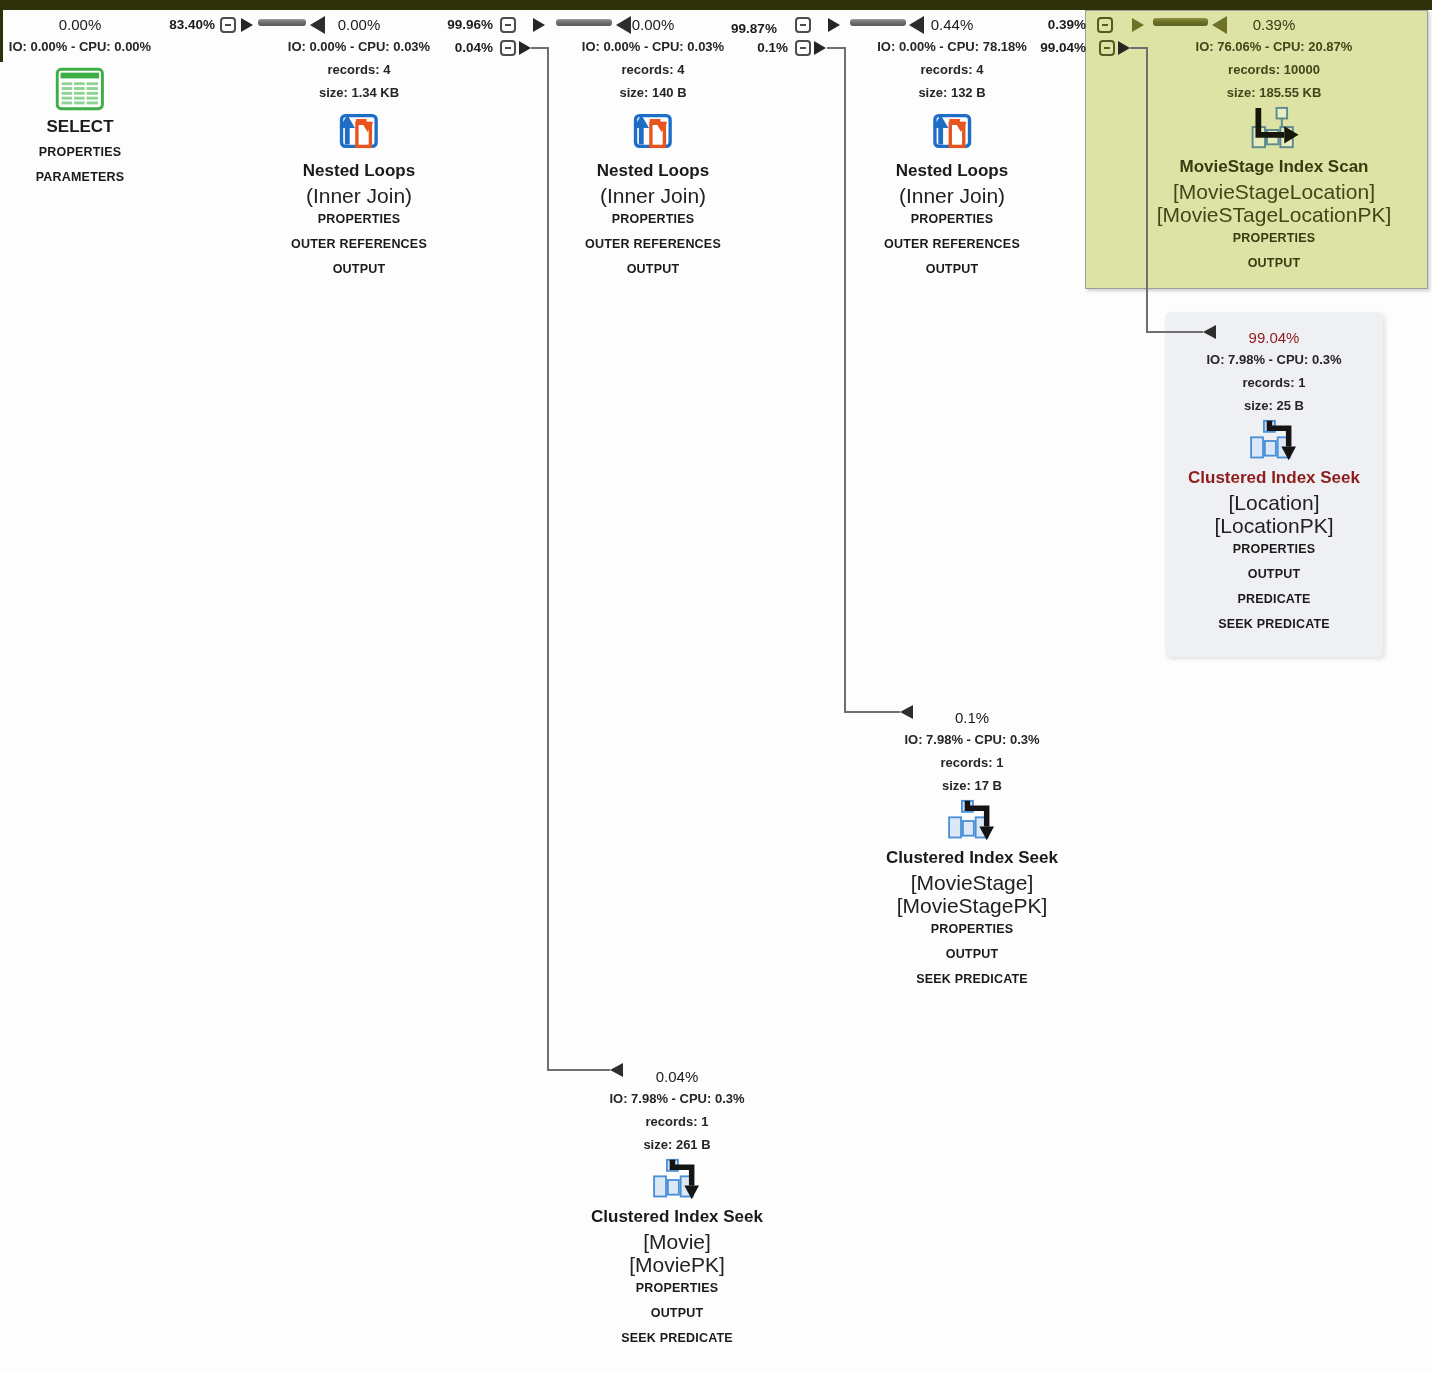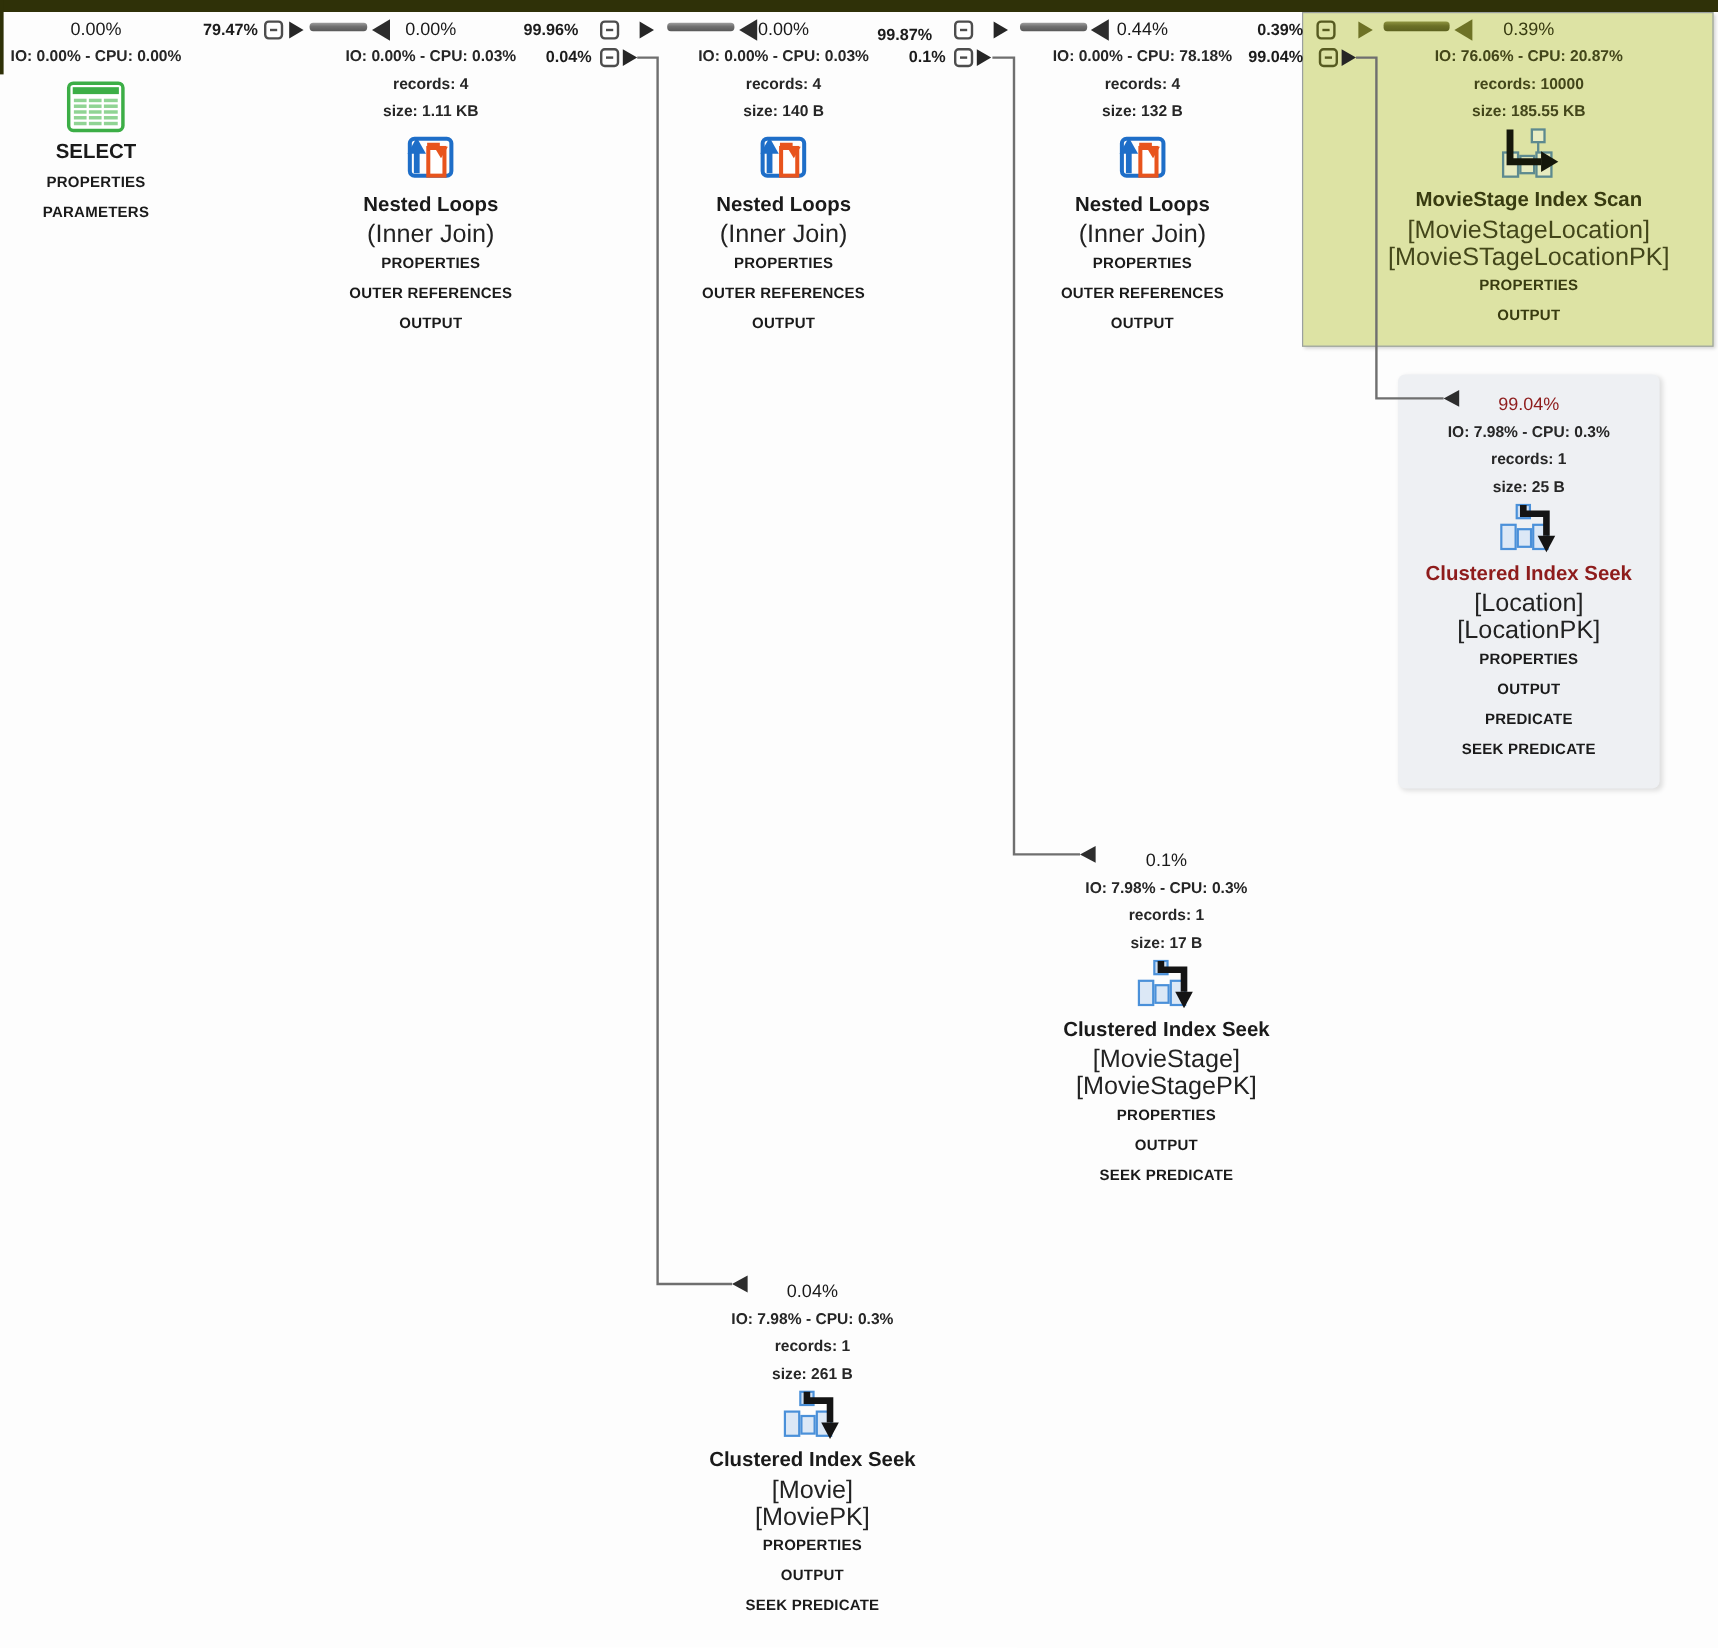--- a/index.html
+++ b/index.html
@@ -99,27 +99,27 @@
   <div class="gray-card"></div>
   <div class="topbar"></div>
   <div class="leftstrip"></div>
 
   <svg id="wires" width="1432" height="1373">
     <polyline points="531,48 548,48 548,1070 610,1070" fill="none" stroke="#6f6f6f" stroke-width="2"></polyline>
     <polyline points="827,48 845,48 845,712 900,712" fill="none" stroke="#6f6f6f" stroke-width="2"></polyline>
     <polyline points="1130,48 1147,48 1147,332 1203,332" fill="none" stroke="#6f6f6f" stroke-width="2"></polyline>
   </svg>
 
-  <div class="conn-label" style="left:140px;top:14px;width:75px;">79.47%</div>
+  <div class="conn-label" style="left:140px;top:14px;width:75px;">83.40%</div>
   <div class="collapse-btn" style="left:220px;top:17px;"></div>
   <div class="tri-r" style="left:241px;top:18px;"></div>
   <div class="flow-line" style="left:258px;top:19px;width:48px;"></div>
   <div class="tri-l" style="left:310px;top:16px;"></div>
 
-  <div class="conn-label" style="left:414px;top:14px;width:68px;">99.96%</div>
+  <div class="conn-label" style="left:425px;top:14px;width:68px;">99.96%</div>
   <div class="collapse-btn" style="left:500px;top:17px;"></div>
   <div class="tri-r" style="left:533px;top:18px;"></div>
   <div class="flow-line" style="left:556px;top:19px;width:56px;"></div>
   <div class="tri-l" style="left:616px;top:16px;"></div>
 
   <div class="conn-label" style="left:425px;top:37px;width:68px;">0.04%</div>
   <div class="collapse-btn" style="left:500px;top:40px;"></div>
   <div class="tri-r" style="left:519px;top:41px;"></div>
   <div class="tri-l small" style="left:610px;top:1063px;"></div>
 
@@ -173,21 +173,21 @@
     </div>
     <div class="title">SELECT</div>
     <div class="link">PROPERTIES</div>
     <div class="link">PARAMETERS</div>
   </div>
 
   <div class="node" style="left:359px;top:14px;">
     <div class="pct">0.00%</div>
     <div class="meta">IO: 0.00% - CPU: 0.03%</div>
     <div class="meta2">records: 4</div>
-    <div class="meta2">size: 1.11 KB</div>
+    <div class="meta2">size: 1.34 KB</div>
     <div class="iconwrap">
       <svg width="50" height="50" viewBox="0 0 52 52">
         <rect x="8" y="10" width="36" height="32" rx="4" fill="none" stroke="#1e6ec8" stroke-width="3.5"></rect>
         <rect x="24" y="18" width="14" height="24" fill="#fff" stroke="#e8541d" stroke-width="3.5"></rect>
         <line x1="14" y1="40" x2="14" y2="22" stroke="#1e6ec8" stroke-width="5"></line>
         <polygon points="14,9 6,23 22,23" fill="#1e6ec8"></polygon>
         <line x1="23" y1="15.5" x2="34" y2="15.5" stroke="#e8541d" stroke-width="4"></line>
         <polygon points="29,17 41,17 35,27" fill="#e8541d"></polygon>
       </svg>
     </div>

